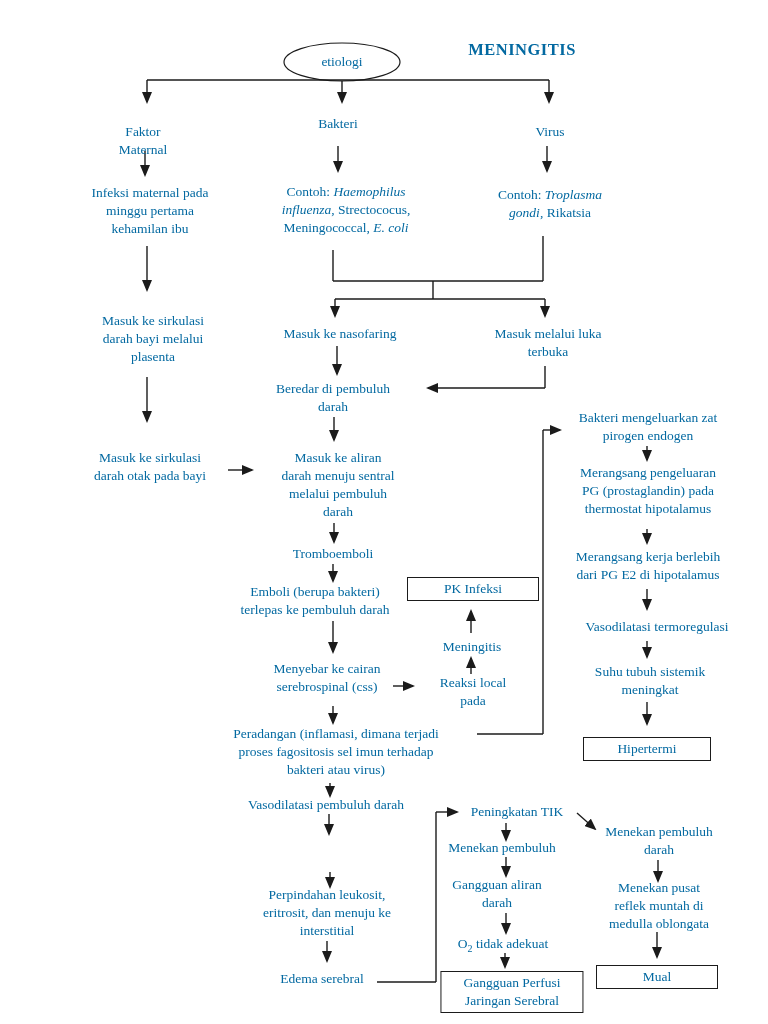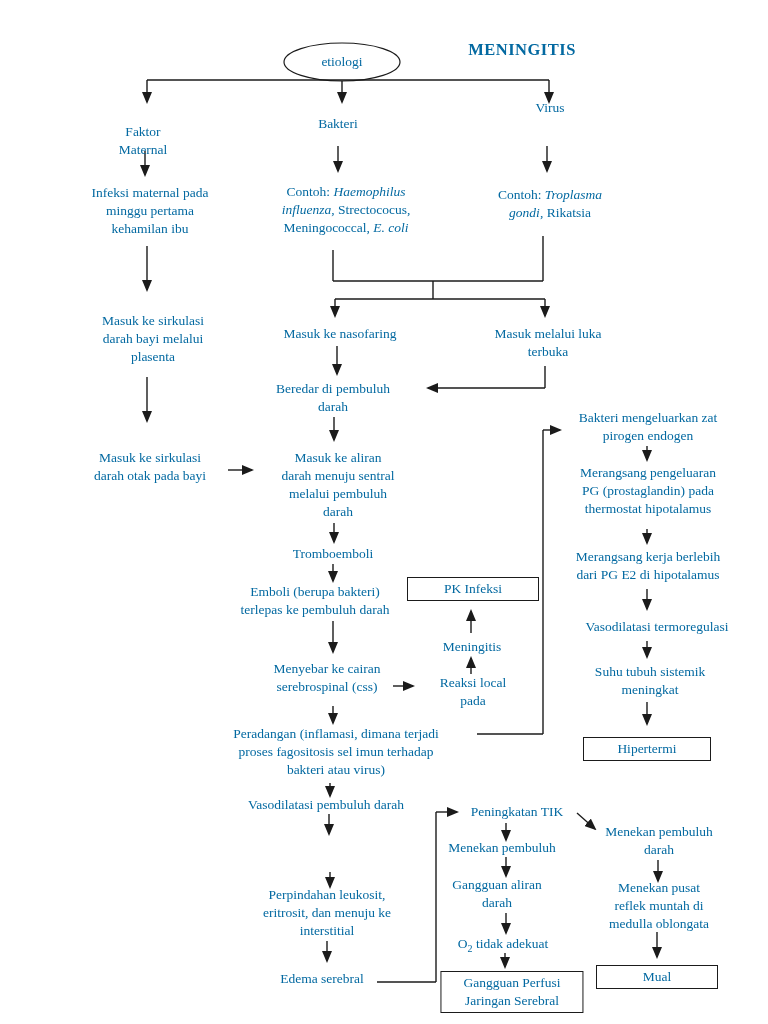--- a/index.html
+++ b/index.html
@@ -97,21 +97,21 @@
       <line x1="647" y1="702" x2="647" y2="724" marker-end="url(#ah)"></line>
     </g>
   </svg>
 
   <div class="node title" style="left:522px;top:50px;">MENINGITIS</div>
   <div class="node" style="left:342px;top:62px;">etiologi</div>
 
   <div class="node" style="left:143px;top:133px;margin-top:8px;">Faktor
 Maternal</div>
   <div class="node" style="left:338px;top:124px;">Bakteri</div>
-  <div class="node" style="left:550px;top:108px;">Virus</div>
+  <div class="node" style="left:550px;top:132px;">Virus</div>
 
   <div class="node" style="left:150px;top:211px;">Infeksi maternal pada
 minggu pertama
 kehamilan ibu</div>
 
   <div class="node" style="left:550px;top:204px;"><span>Contoh: </span><i>Troplasma
 gondi</i><span>, Rikatsia</span></div>
 
   <div class="node" style="left:346px;top:210px;"><span>Contoh: </span><i>Haemophilus
 influenza</i><span>, Strectococus,

